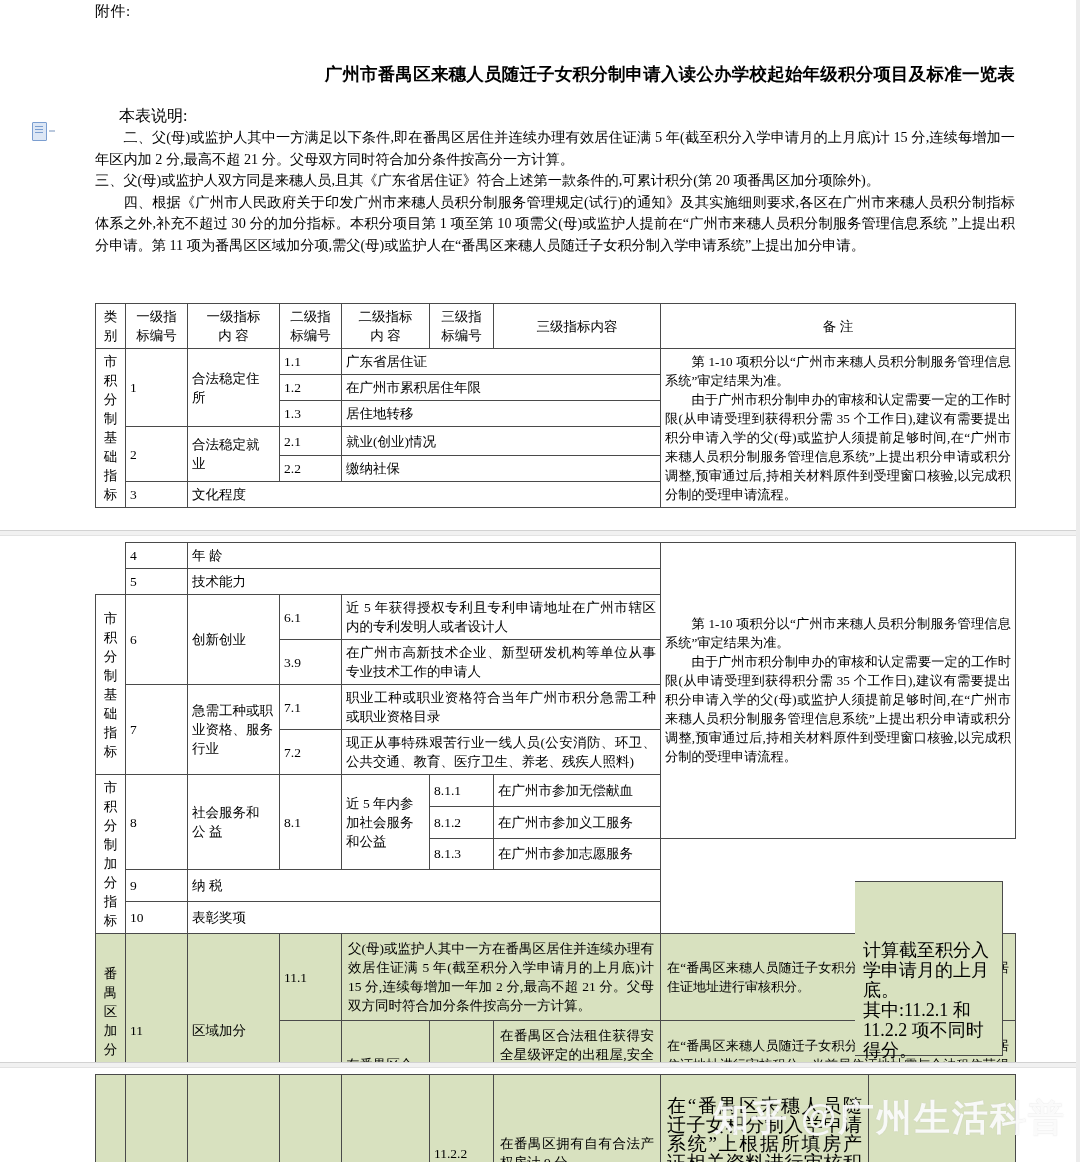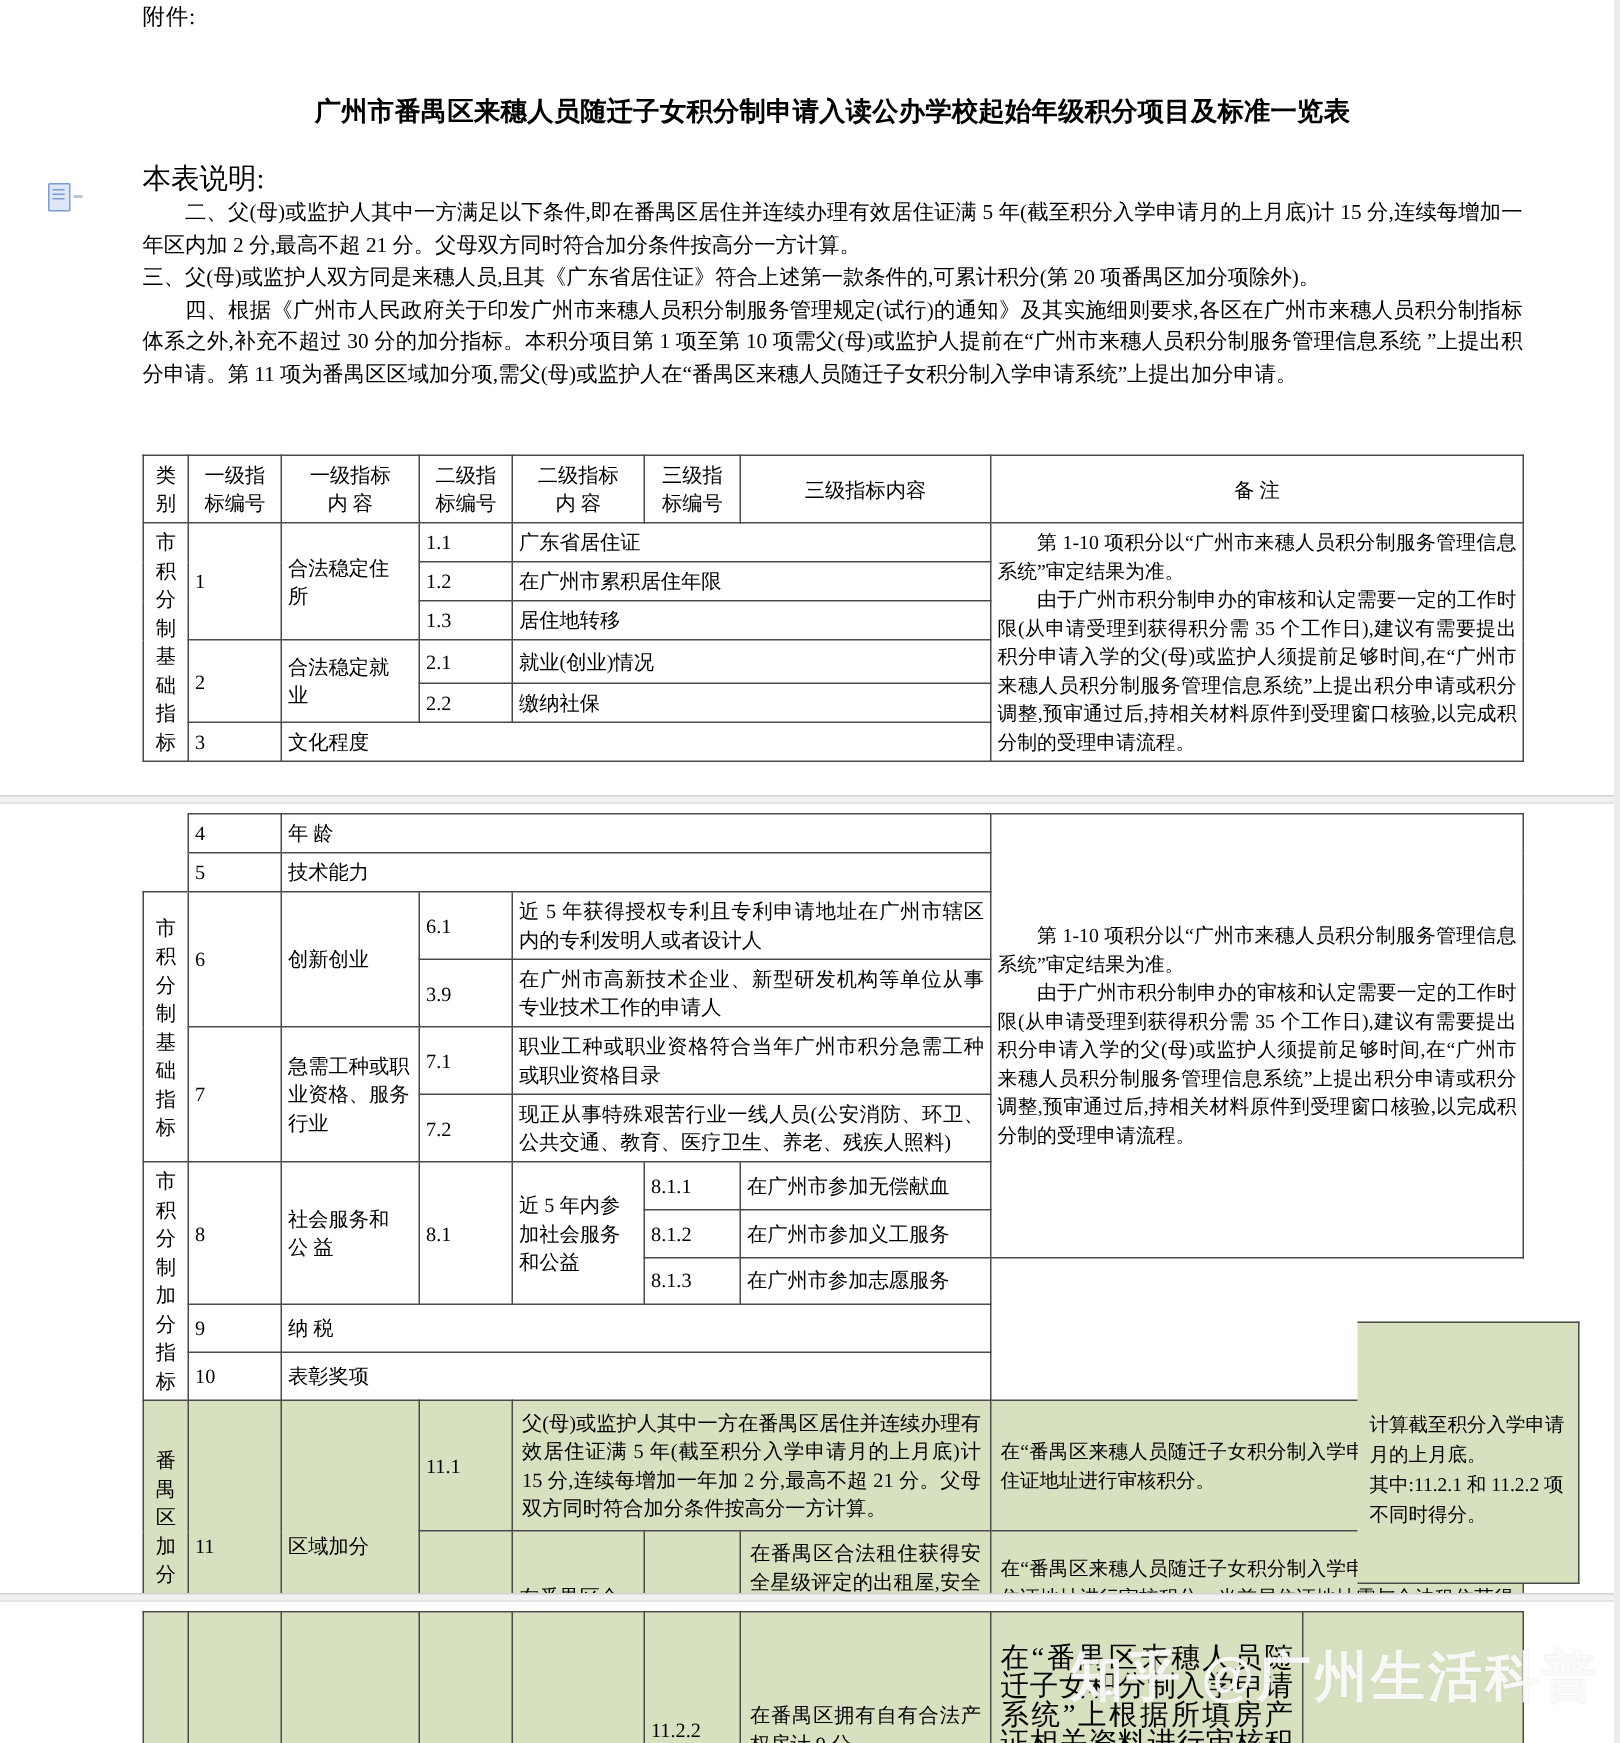--- a/index.html
+++ b/index.html
@@ -29,24 +29,24 @@
   .docicon .pg{position:absolute;left:0;top:0;width:13px;height:17px;
     background:#dde7f5;border:1px solid #7b9ed0;border-radius:1px;}
   .docicon .pg:after{content:"";position:absolute;left:2px;top:3px;width:8px;height:1px;
     box-shadow:0 3px 0 #7b9ed0,0 6px 0 #7b9ed0;background:#7b9ed0;}
   .docicon .dash{position:absolute;left:17px;top:8px;width:6px;height:2px;background:#b9c8dd;}
 
   
   .content{position:absolute;left:95px;width:920px;}
   .attach{font-size:15px;letter-spacing:.5px;}
   .doctitle{
-    text-align:center;font-weight:bold;font-size:17.5px;letter-spacing:.2px;
+    text-align:right;font-weight:bold;font-size:17.5px;letter-spacing:.2px;
     font-family:"Liberation Sans","DejaVu Sans",sans-serif;
   }
-  .notehead{font-size:19px;margin-top:0;}
+  .notehead{font-size:16px;margin-top:0;margin-left:24px;}
   .note{font-size:14.2px;line-height:21.5px;text-align:justify;text-justify:inter-ideograph;}
   .note.ind{text-indent:2em;}
 
   
   table.t{border-collapse:collapse;table-layout:fixed;width:920px;font-size:13.5px;}
   table.t td,table.t th{
     border:1px solid #4a4a4a;
     padding:3px 4px;
     vertical-align:middle;
     line-height:19px;
@@ -304,23 +304,23 @@
         <td class="ctr g">11.2</td>
         <td class="ctr g">在番禺区合法稳定住  所</td>
         <td class="ctr g">11.2.1</td>
         <td class="g just vtop" style="padding:5px 6px;">在番禺区合法租住获得安全星级评定的出租屋,安全星级评定为 3 星级计 9 分,2 星级计 6 分,1 星级计 3 分。</td>
         <td class="g just vtop" style="font-size:13px;line-height:19px;padding:5px 6px;">在“番禺区来穗人员随迁子女积分制入学申请系统”上根据居住证地址进行审核积分。当前居住证地址需与合法租住获得安全星级评定的出租屋地址一致。此项取父(母)或监护人分值高的一方。</td>
       </tr>
     </tbody>
       </table>
   </div>
 
-  <div style="position:absolute;left:905px;top:345px;width:148px;height:175px;
+  <div style="position:absolute;left:855px;top:345px;width:148px;height:175px;
               background:#d8e1bf;border:1px solid #4a4a4a;border-left:none;
-              font-size:13px;line-height:20px;padding:58px 7px 0 8px;box-sizing:border-box;">
+              font-size:18px;line-height:20px;padding:58px 7px 0 8px;box-sizing:border-box;">
     <div>计算截至积分入学申请月的上月底。</div>
     <div>其中:11.2.1 和 11.2.2 项不同时得分。</div>
   </div>
 </div>
 
 <div class="gap" id="gap2"></div>
 <div class="gapline" style="top:1062px"></div>
 <div class="gapline" style="top:1067px"></div>
 
 <div class="sheet" id="sheet3">

